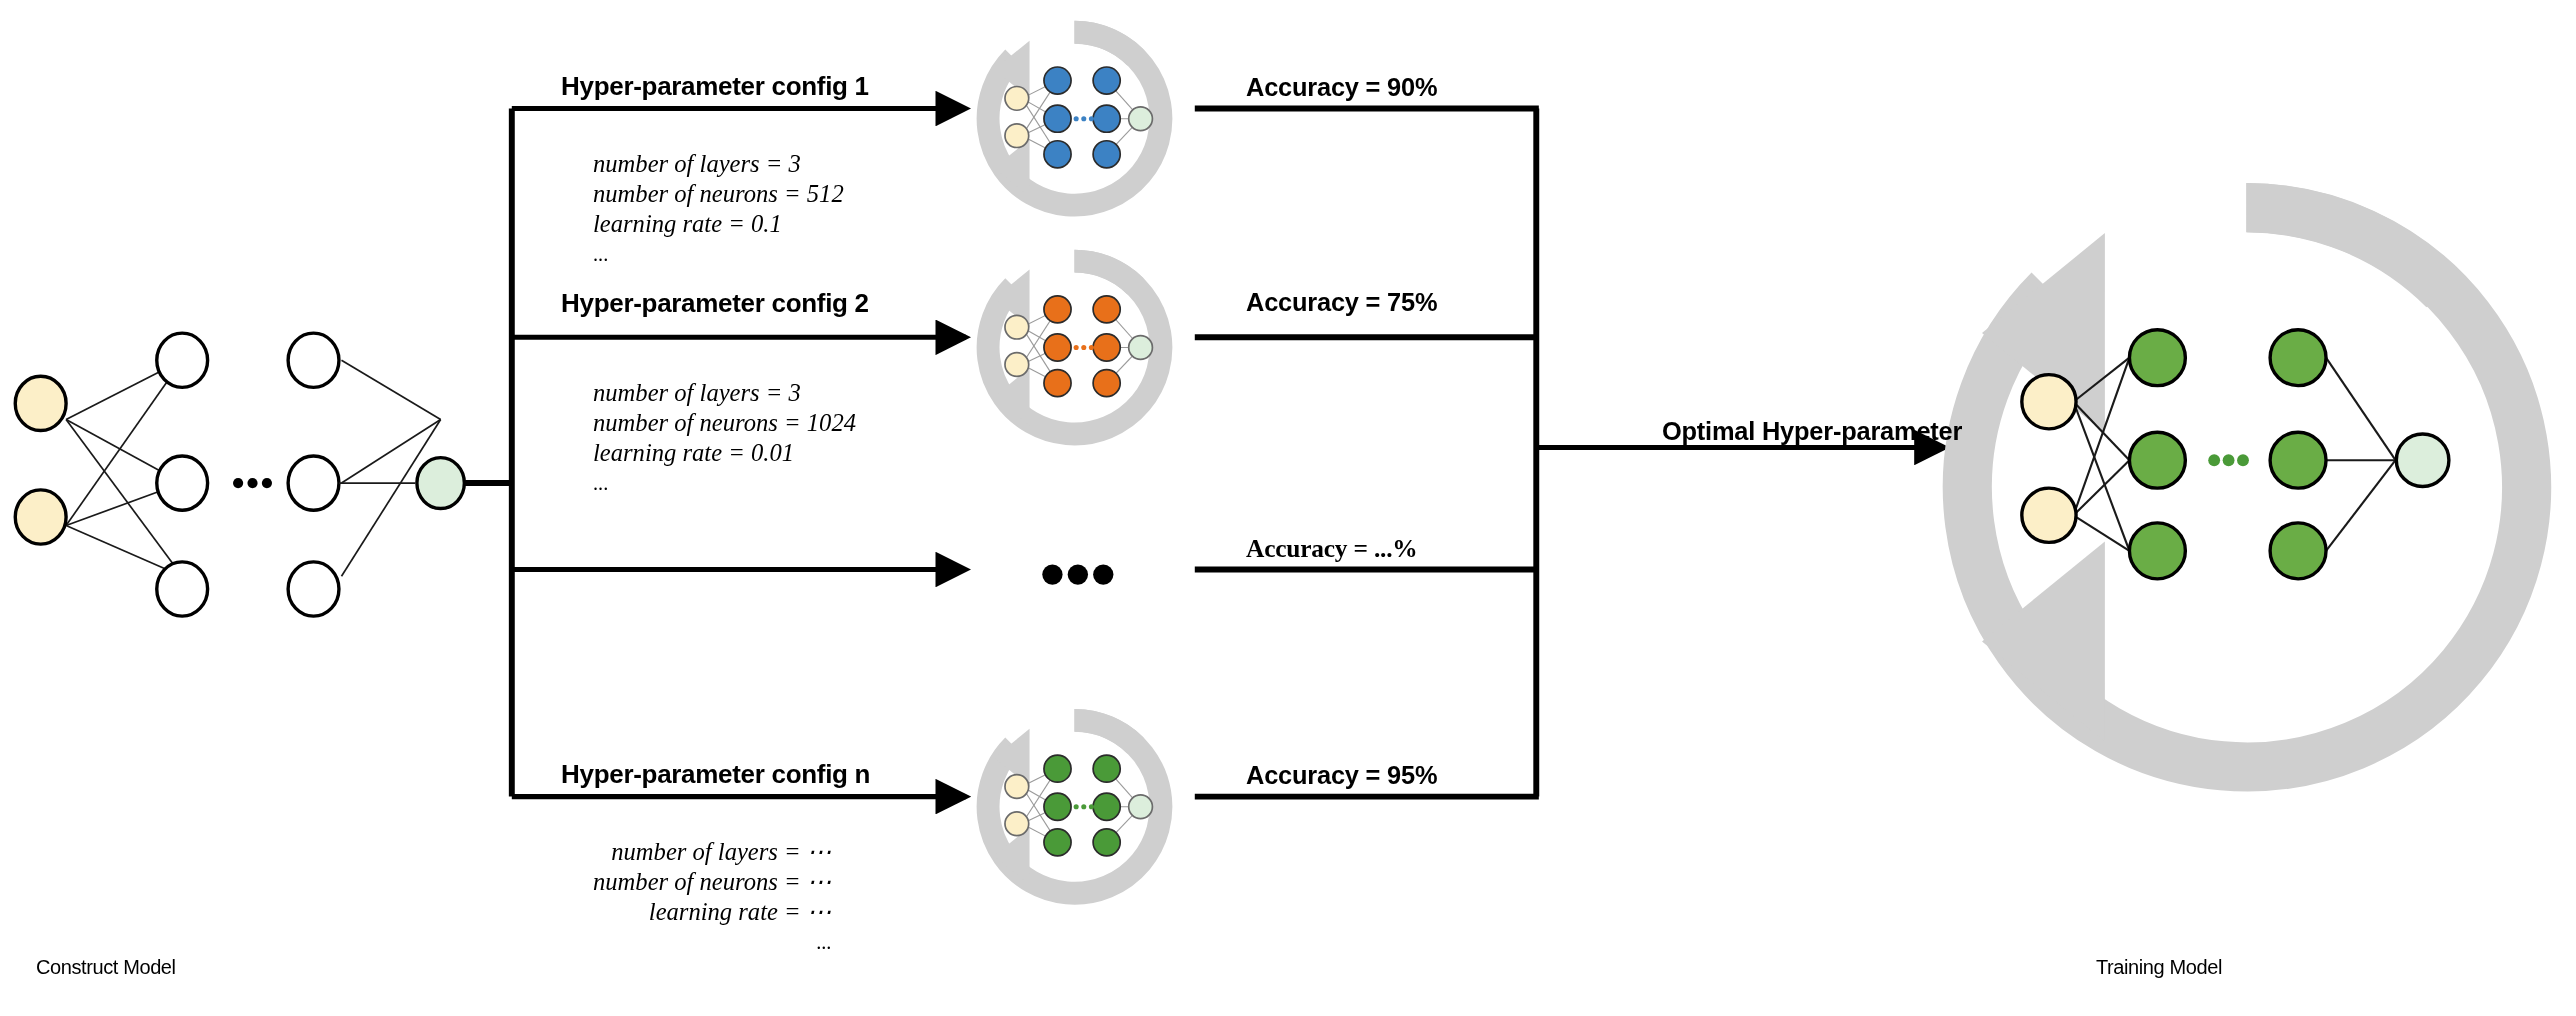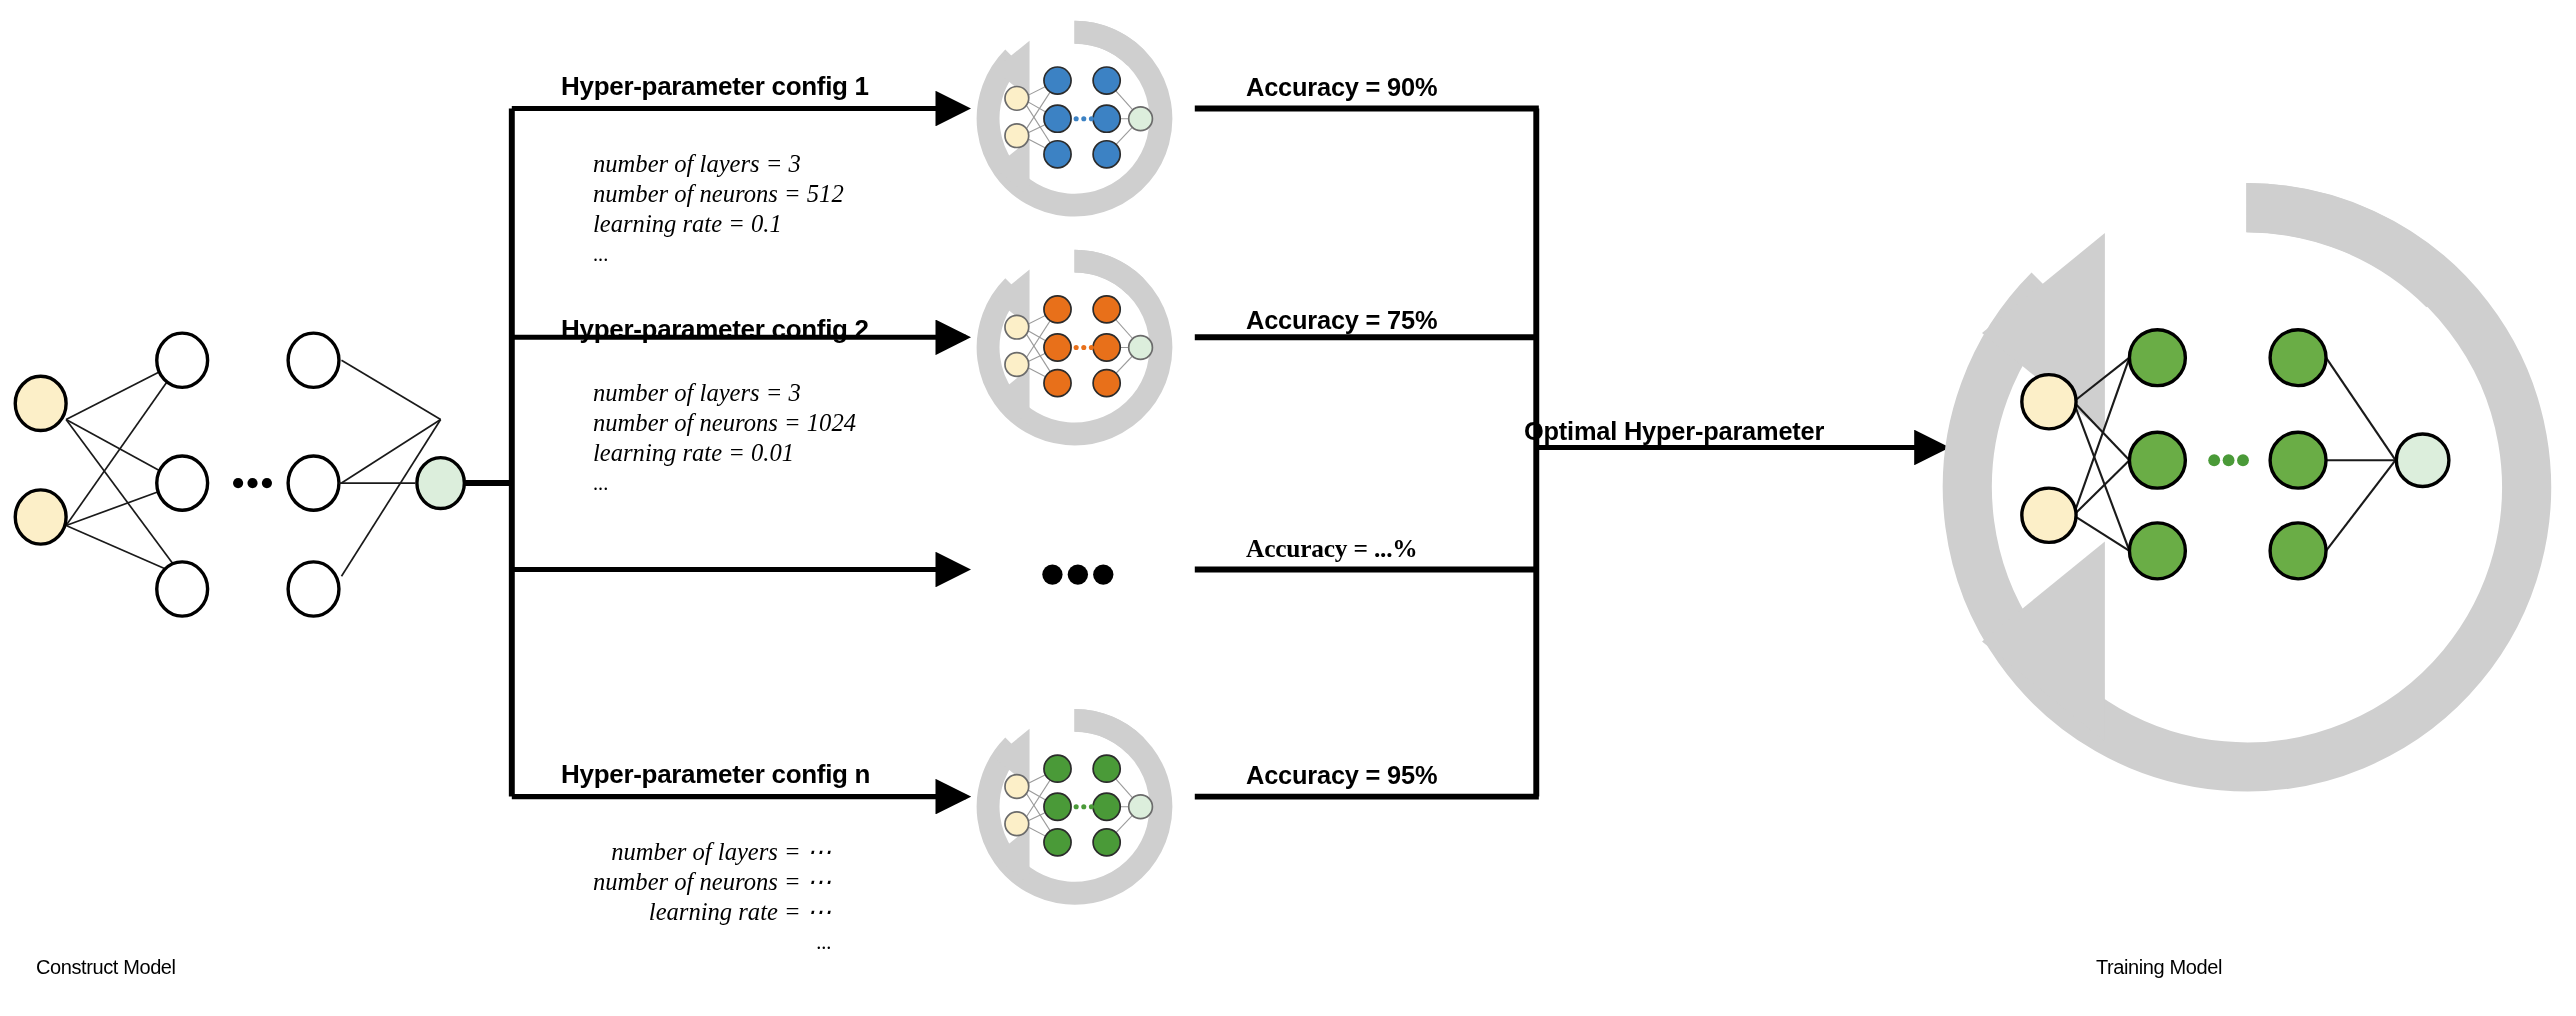--- a/index.html
+++ b/index.html
@@ -288,39 +288,39 @@
 
   <div class="lbl cfg-title" style="left:561px; top:71px;">Hyper-parameter config 1</div>
   <div class="cfg-params" style="left:593px; top:129px;">
     <div>number of layers = 3</div>
     <div>number of neurons = 512</div>
     <div>learning rate = 0.1</div>
     <div class="dots">...</div>
   </div>
   <div class="lbl acc-lbl" style="left:1246px; top:73px;">Accuracy  =  90%</div>
 
-  <div class="lbl cfg-title" style="left:561px; top:314px;">Hyper-parameter config 2</div>
+  <div class="lbl cfg-title" style="left:561px; top:288px;">Hyper-parameter config 2</div>
   <div class="cfg-params" style="left:593px; top:358px;">
     <div>number of layers = 3</div>
     <div>number of neurons = 1024</div>
     <div>learning rate = 0.01</div>
     <div class="dots">...</div>
   </div>
-  <div class="lbl acc-lbl" style="left:1246px; top:306px;">Accuracy  =  75%</div>
+  <div class="lbl acc-lbl" style="left:1246px; top:288px;">Accuracy  =  75%</div>
 
   <div class="lbl acc-lbl" style="left:1246px; top:534px;font-family:Liberation Serif, serif;">Accuracy  =  ...%</div>
 
   <div class="lbl cfg-title" style="left:561px; top:759px;">Hyper-parameter config n</div>
   <div class="cfg-params" style="left:593px; top:817px;text-align:right;">
     <div>number of layers = ⋯</div>
     <div>number of neurons = ⋯</div>
     <div>learning rate = ⋯</div>
     <div class="dots">...</div>
   </div>
   <div class="lbl acc-lbl" style="left:1246px; top:761px;">Accuracy  =  95%</div>
 
-  <div class="lbl opt-lbl" style="left:1524px; top:417px;">Optimal Hyper-parameter</div>
+  <div class="lbl opt-lbl" style="left:1662px; top:417px;">Optimal Hyper-parameter</div>
 
   <div class="lbl caption" style="left:36px; top:956px;">Construct Model</div>
   <div class="lbl caption" style="left:2096px; top:956px;">Training Model</div>
 
 </div>
 
 
 </body></html>

